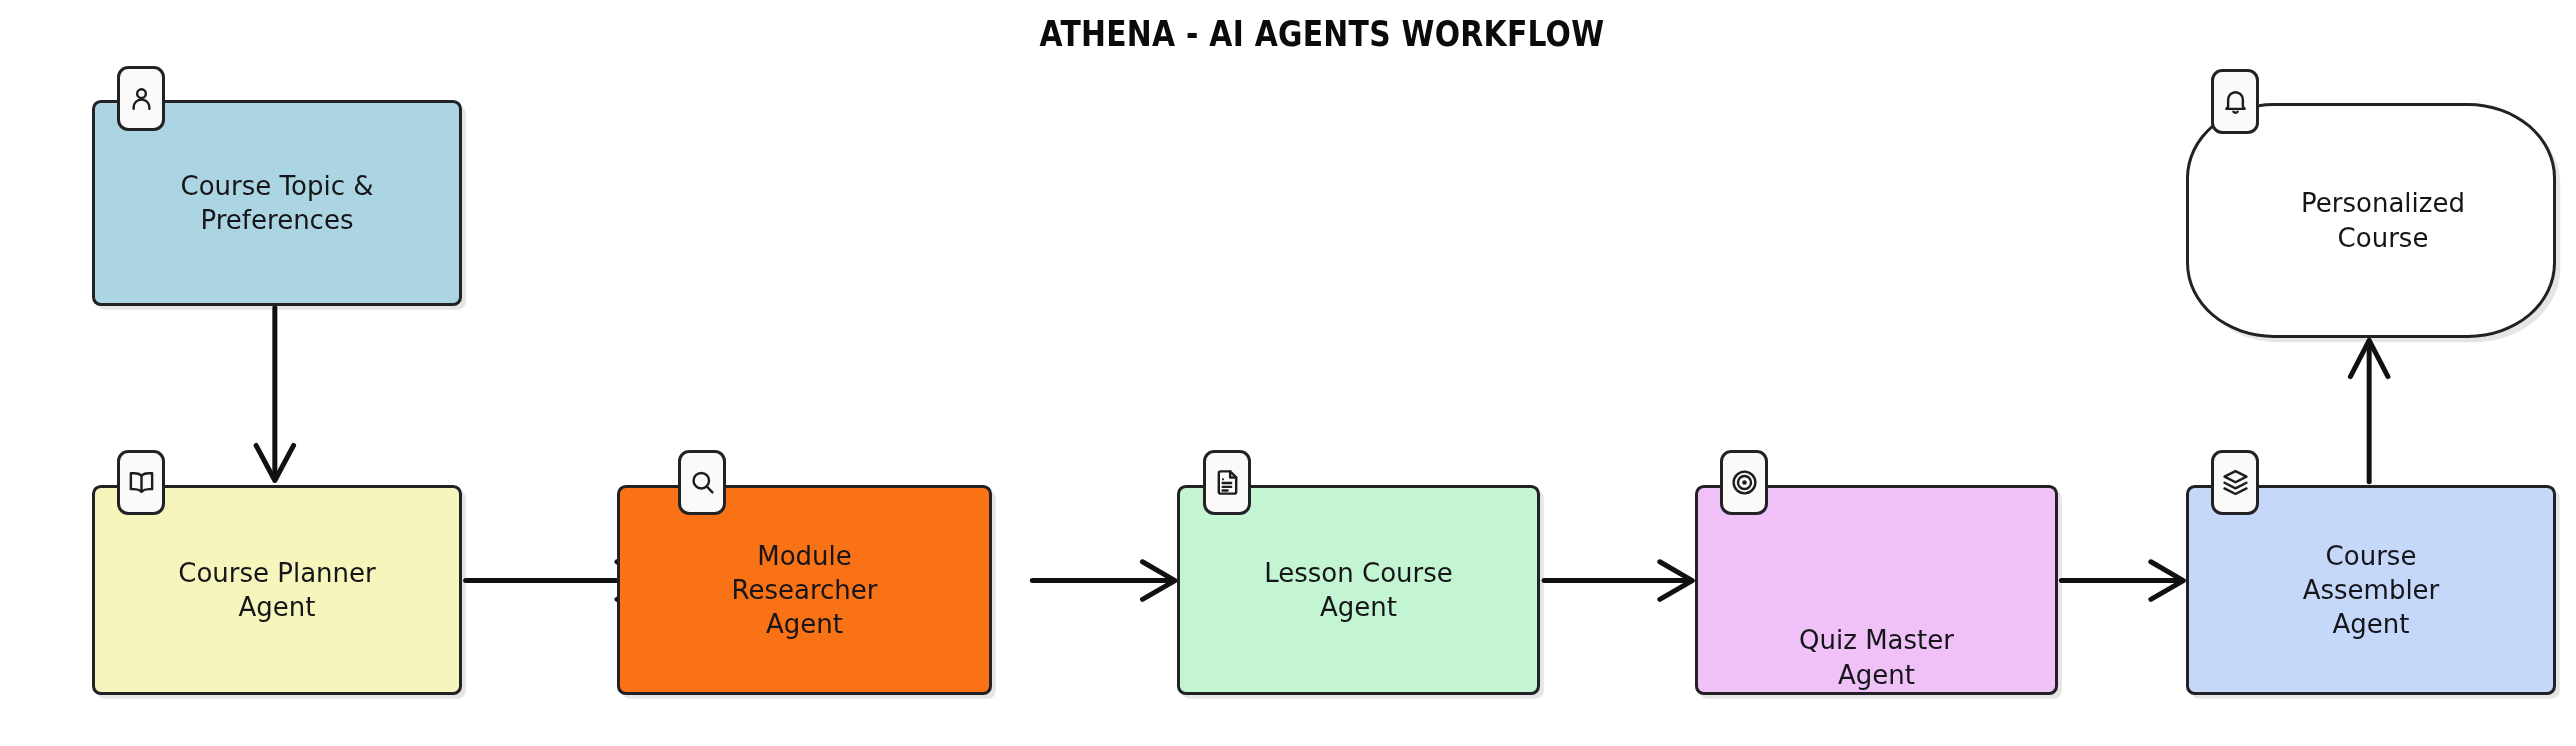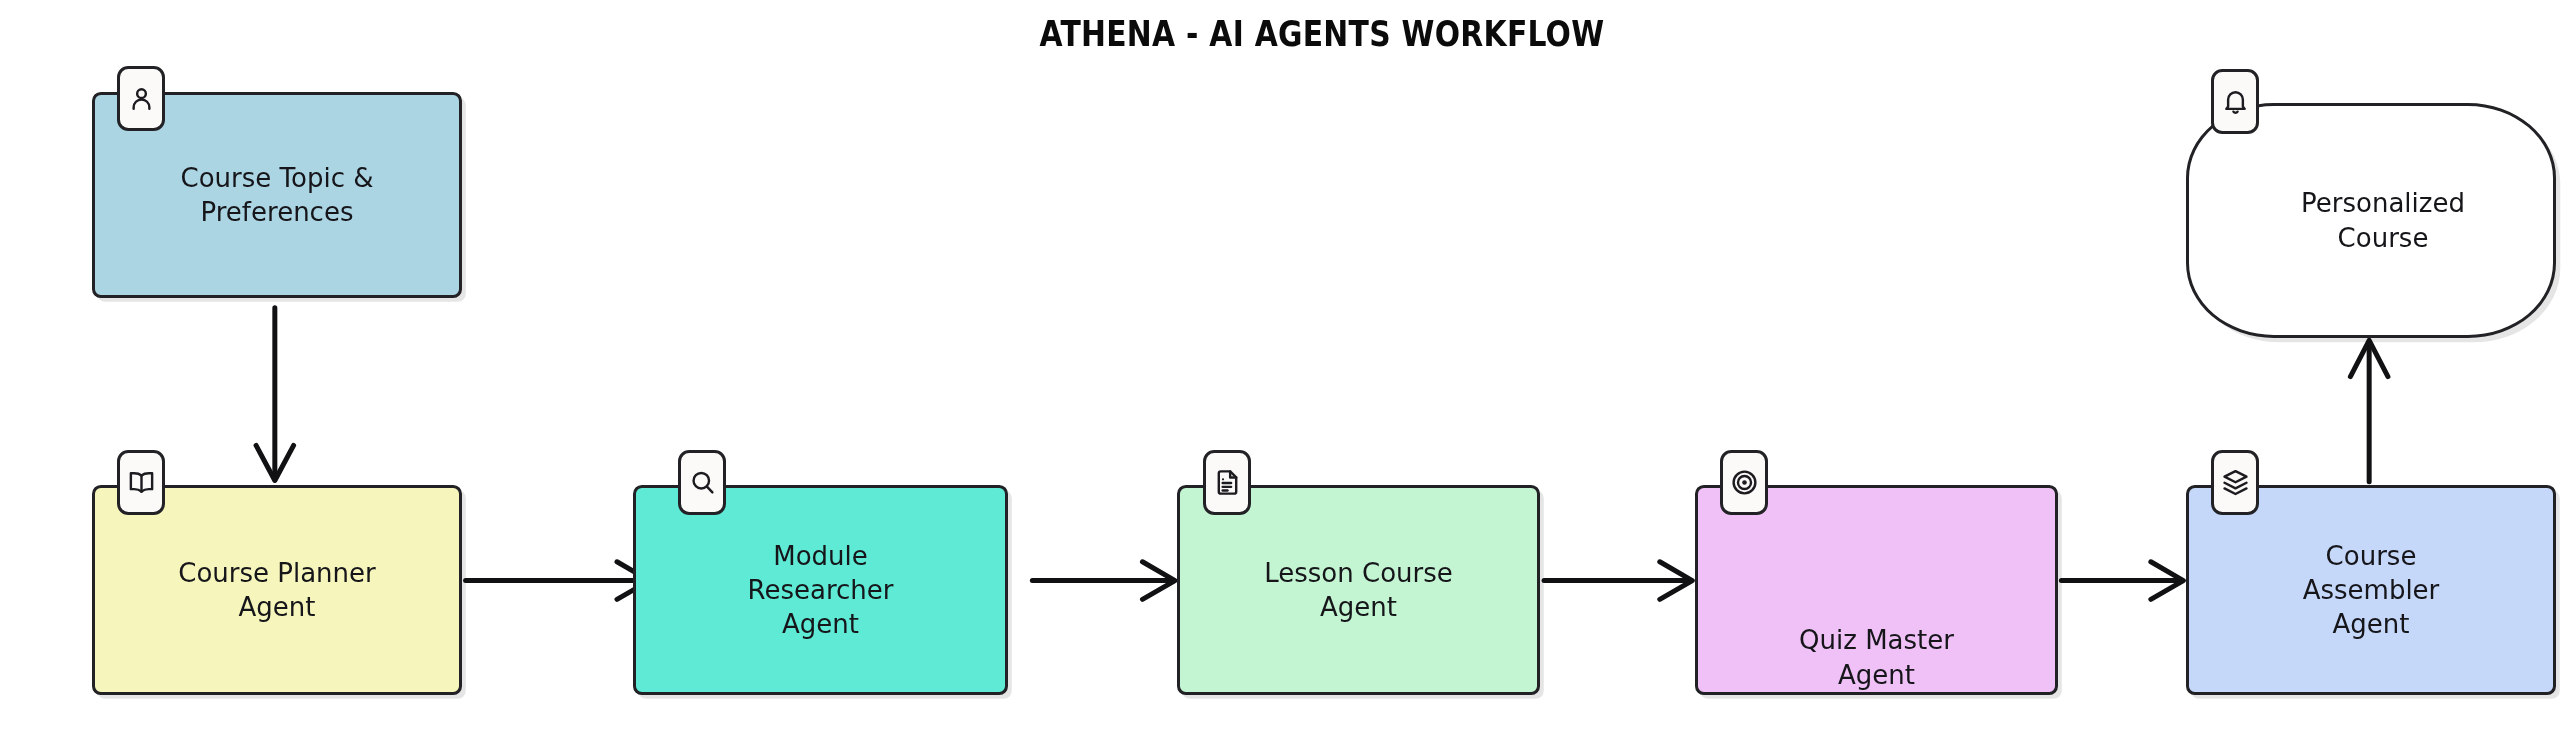--- a/index.html
+++ b/index.html
@@ -93,21 +93,21 @@
         <path d="M3384 898 L3436 928 L3384 958"></path>
       </g>
 
       <g>
         <line x1="3733" y1="770" x2="3733" y2="548"></line>
         <path d="M3703 602 L3733 544 L3763 602"></path>
       </g>
     </g>
   </svg>
 
-  <div class="node" style="left:58px;top:92px;width:370px;height:206px;background:#ACD5E3;">
+  <div class="node" style="left:58px;top:100px;width:370px;height:206px;background:#ACD5E3;">
     <span class="lbl">Course Topic &amp;
 Preferences</span>
   </div>
   <div class="badge" style="left:83px;top:66px;">
     <svg viewBox="0 0 24 24" fill="none" stroke="#1c1c20" stroke-width="2" stroke-linecap="round" stroke-linejoin="round">
       <circle cx="12" cy="8" r="3.6"></circle>
       <path d="M5.5 20.5v-1.2a6.5 6.5 0 0 1 13 0v1.2"></path>
     </svg>
   </div>
 
@@ -116,21 +116,21 @@
 Agent</span>
   </div>
   <div class="badge" style="left:83px;top:450px;">
     <svg viewBox="0 0 24 24" fill="none" stroke="#1c1c20" stroke-width="2" stroke-linecap="round" stroke-linejoin="round">
       <path d="M12 6.2C10.4 4.9 8.4 4.4 6 4.4H3.2v13.1H6c2.4 0 4.4.6 6 1.9"></path>
       <path d="M12 6.2c1.6-1.3 3.6-1.8 6-1.8h2.8v13.1H18c-2.4 0-4.4.6-6 1.9"></path>
       <path d="M12 6.2v13.2"></path>
     </svg>
   </div>
 
-  <div class="node" style="left:599px;top:485px;width:375px;height:210px;background:#5eead4;">
+  <div class="node" style="left:583px;top:485px;width:375px;height:210px;background:#f97316;">
     <span class="lbl">Module
 Researcher
 Agent</span>
   </div>
   <div class="badge" style="left:644px;top:450px;">
     <svg viewBox="0 0 24 24" fill="none" stroke="#1c1c20" stroke-width="2" stroke-linecap="round" stroke-linejoin="round">
       <circle cx="11" cy="10.5" r="6.4"></circle>
       <line x1="15.7" y1="15.4" x2="20.2" y2="20.2"></line>
     </svg>
   </div>

